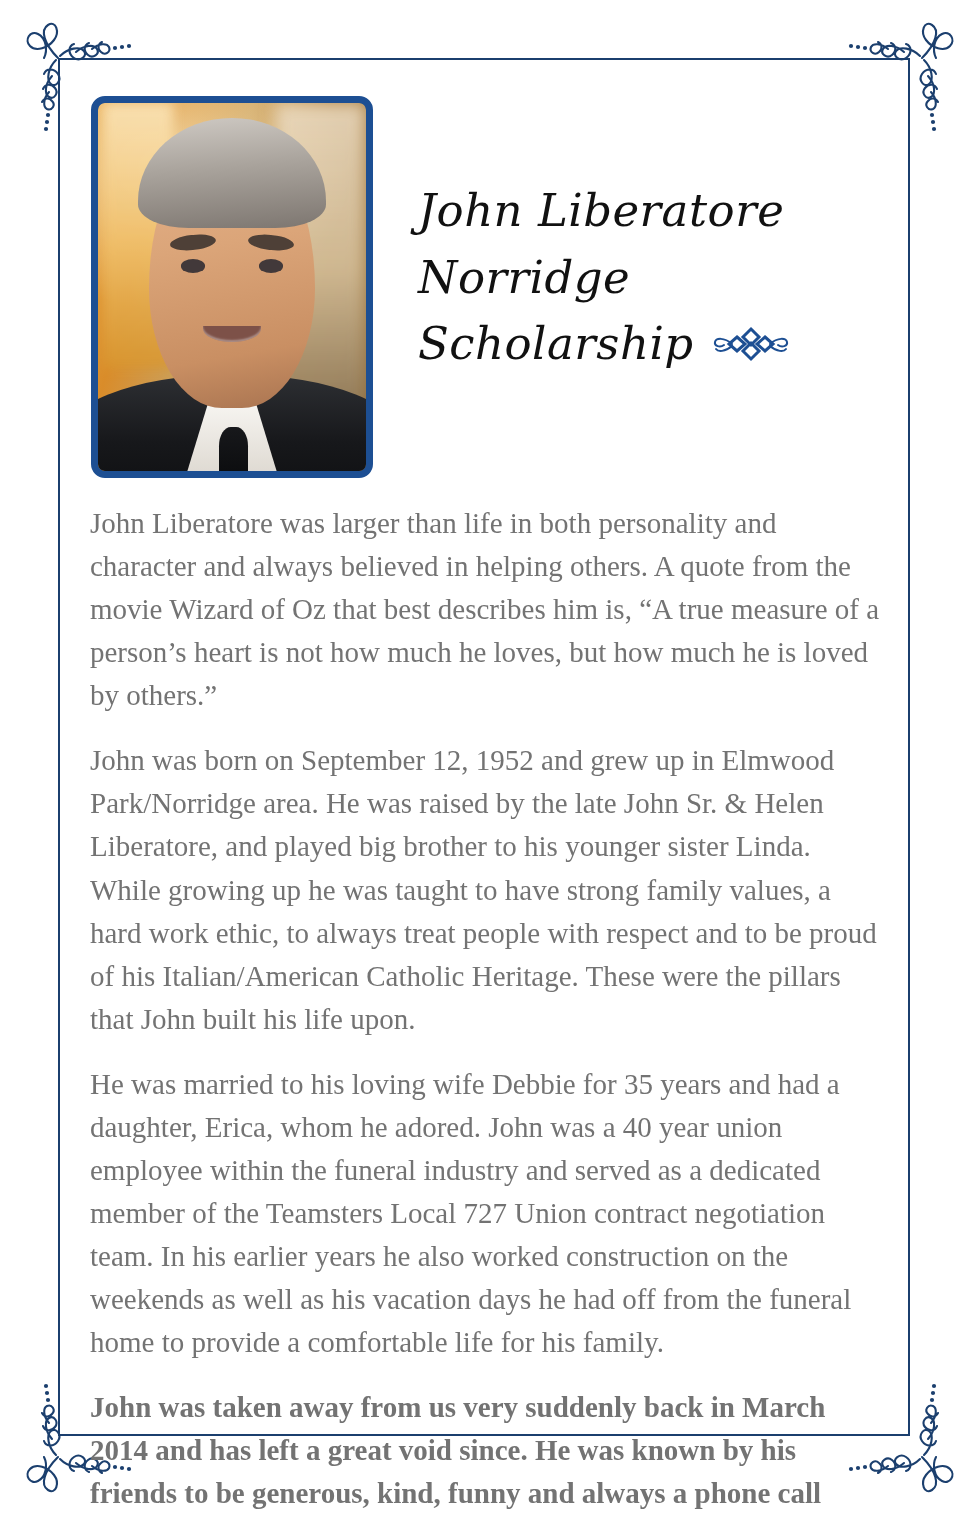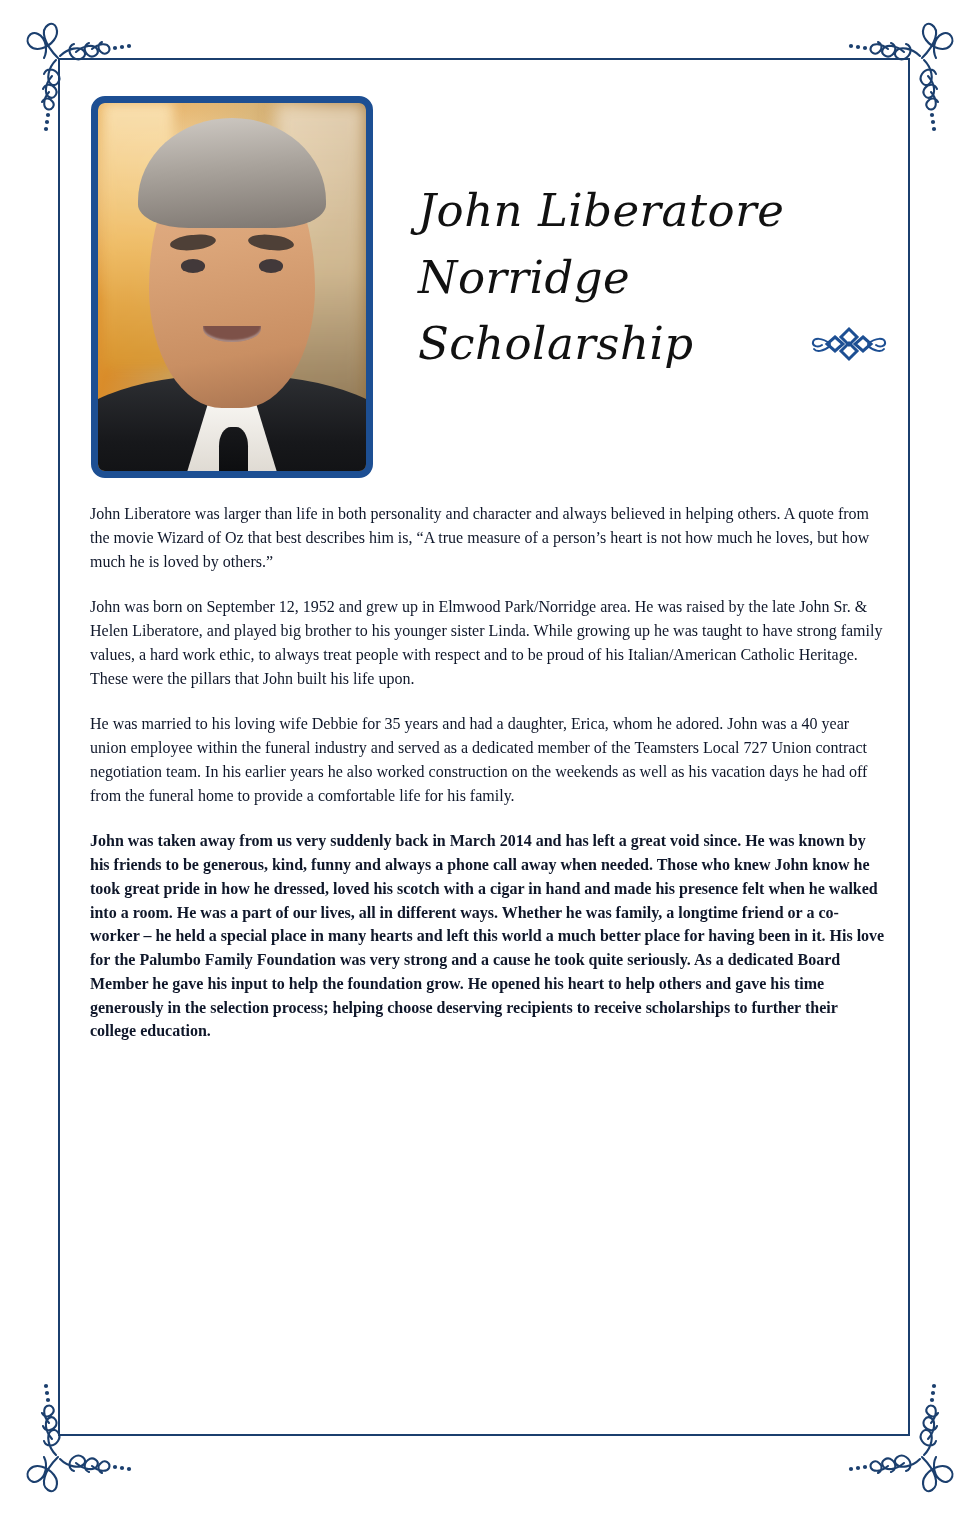--- a/index.html
+++ b/index.html
@@ -141,36 +141,36 @@
   .title-line {
     font-family: "DejaVu Serif", "Liberation Serif", serif;
     font-style: italic;
     font-weight: 400;
     font-size: 45px;
     line-height: 1.48;
     color: #111111;
     letter-spacing: 0.5px;
     white-space: nowrap;
   }
-  #title-line-3-wrap { display: flex; align-items: center; gap: 18px; justify-content: space-between; }
+  #title-line-3-wrap { display: flex; align-items: center; gap: 18px; }
   #scholarship-ornament { flex: none; }
   #scholarship-ornament svg { display: block; width: 78px; height: 44px; overflow: visible; }
 
   
   #body-copy {
     position: absolute;
     left: 90px;
     top: 502px;
     width: 795px;
   }
   .body-paragraph {
     font-family: "Liberation Serif", "DejaVu Serif", serif;
-    font-size: 16px;
+    font-size: 29px;
     line-height: 1.485;
-    color: #0f172a;
+    color: #737373;
     text-align: left;
     margin-bottom: 22px;
   }
   .body-paragraph:last-child { margin-bottom: 12px; font-weight: bold; }
 </style>
 </head>
 <body>
 
 <div id="page">
 

